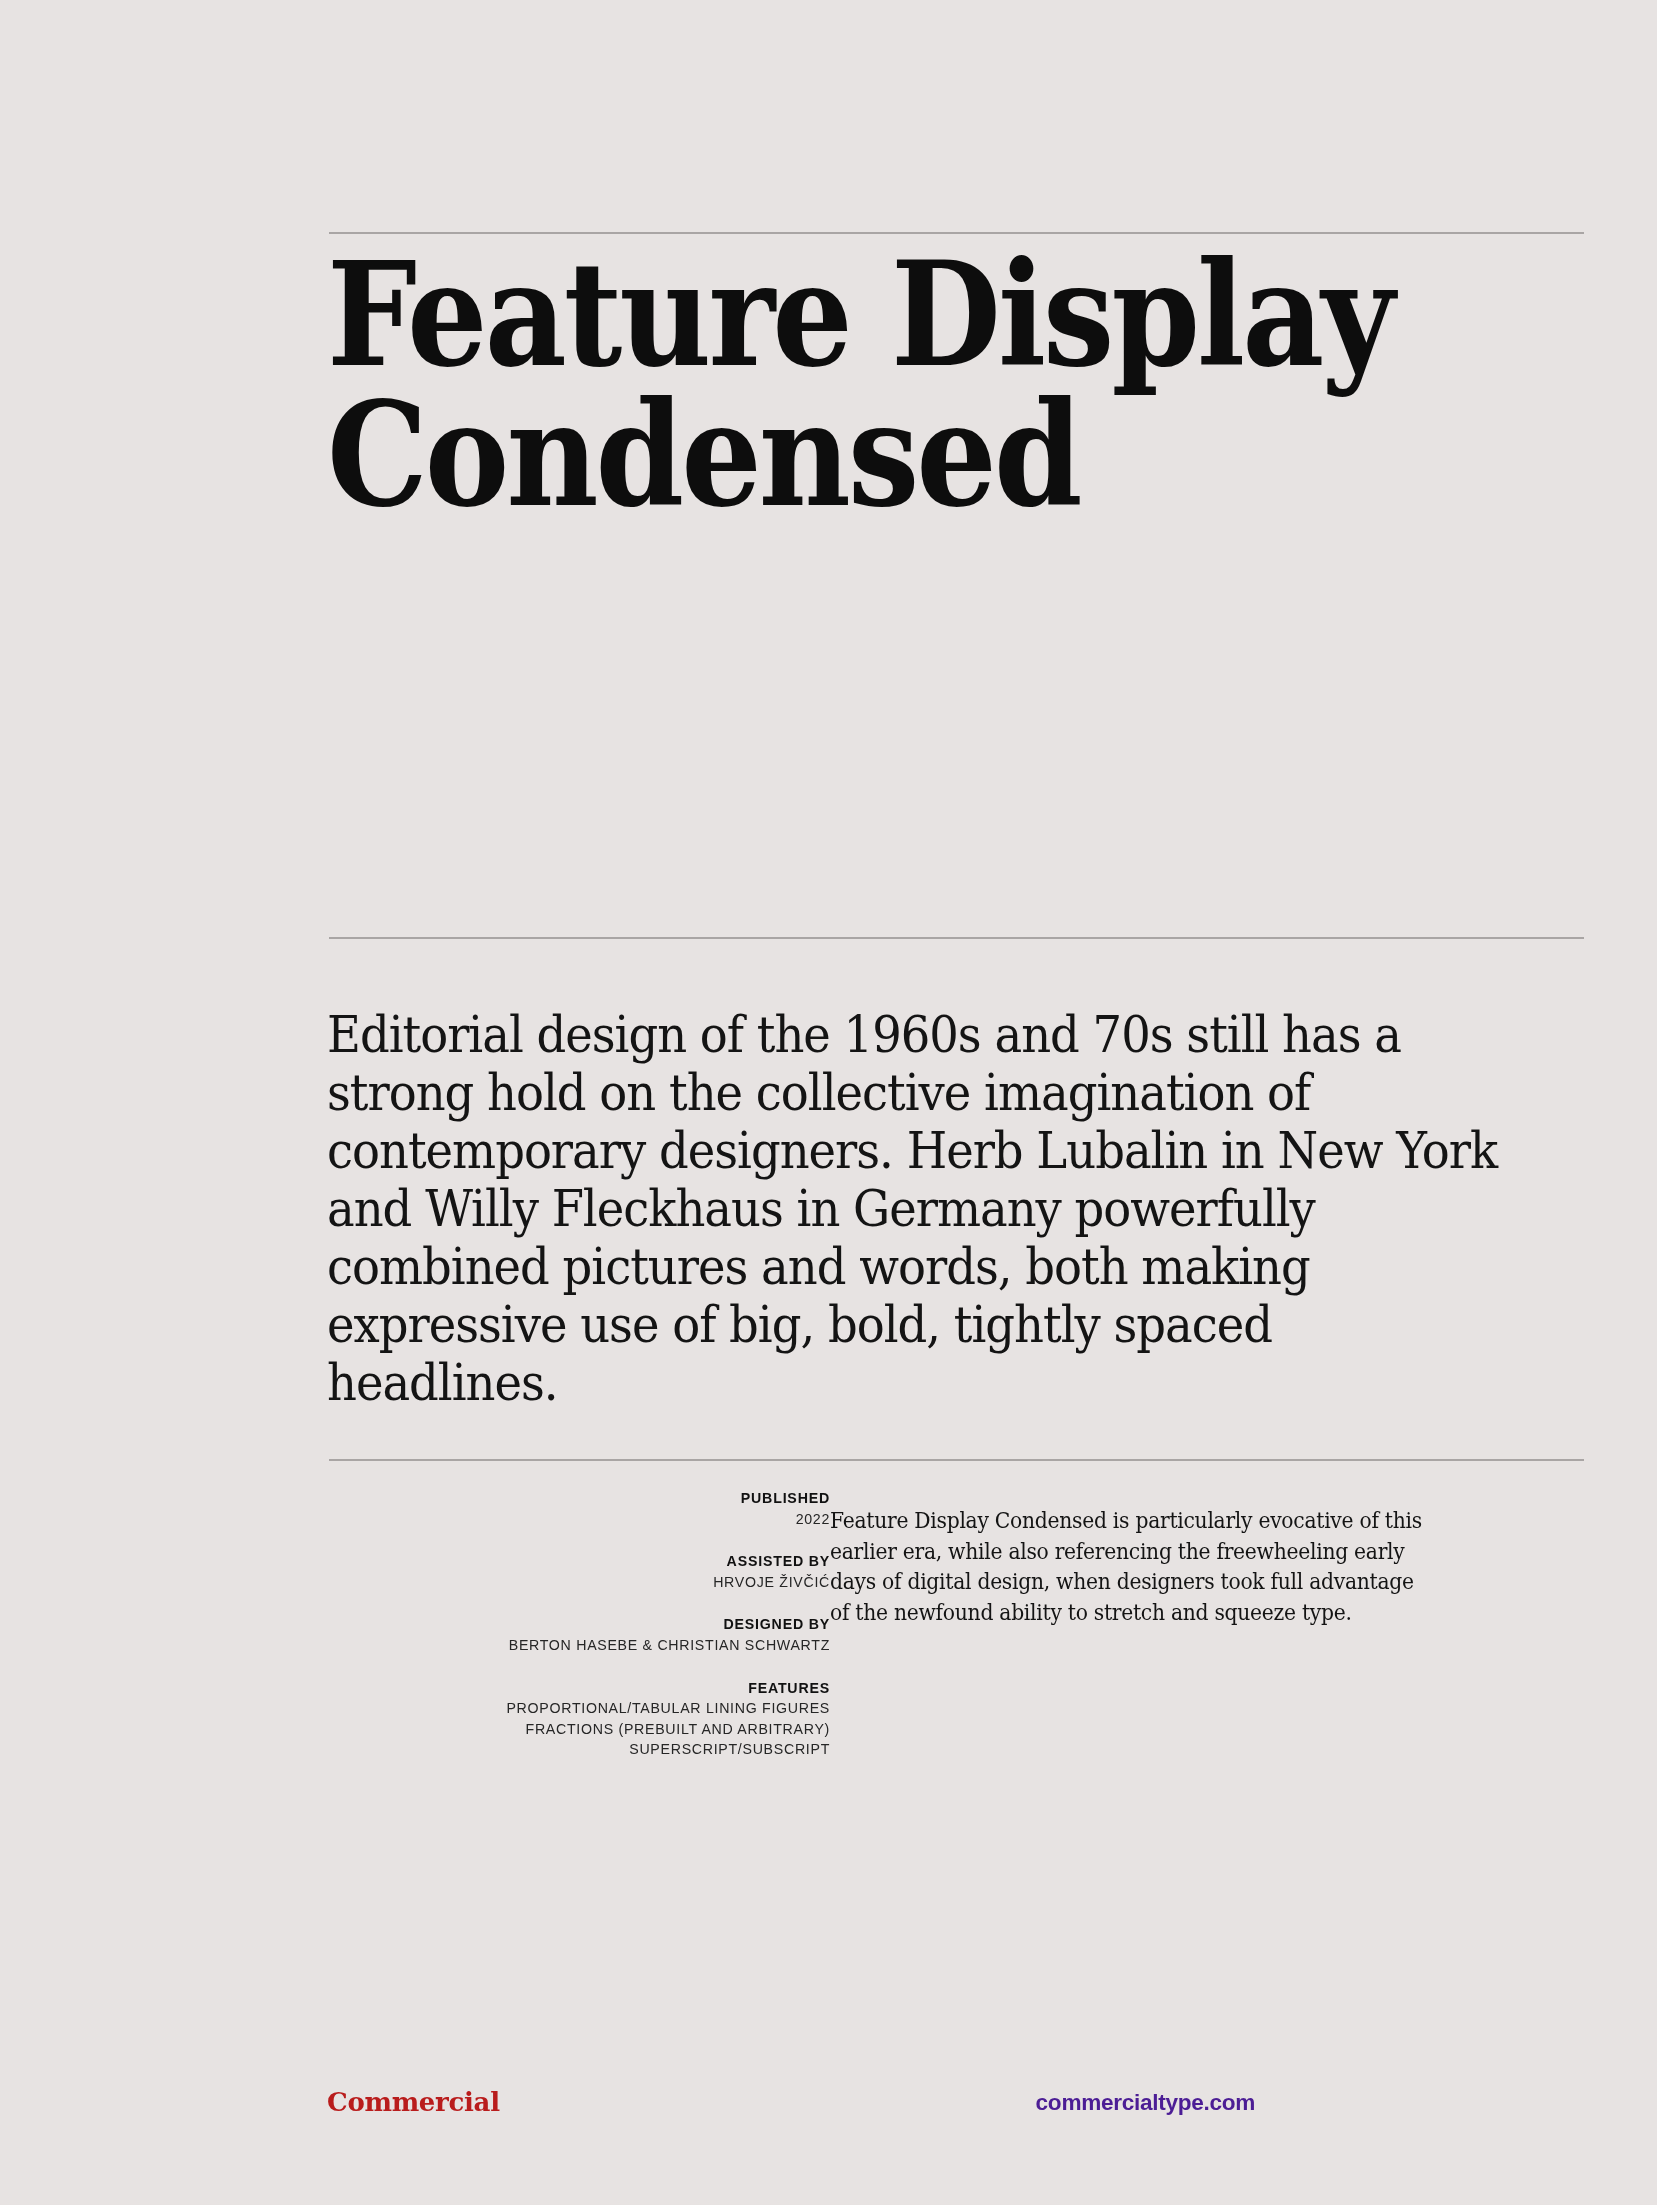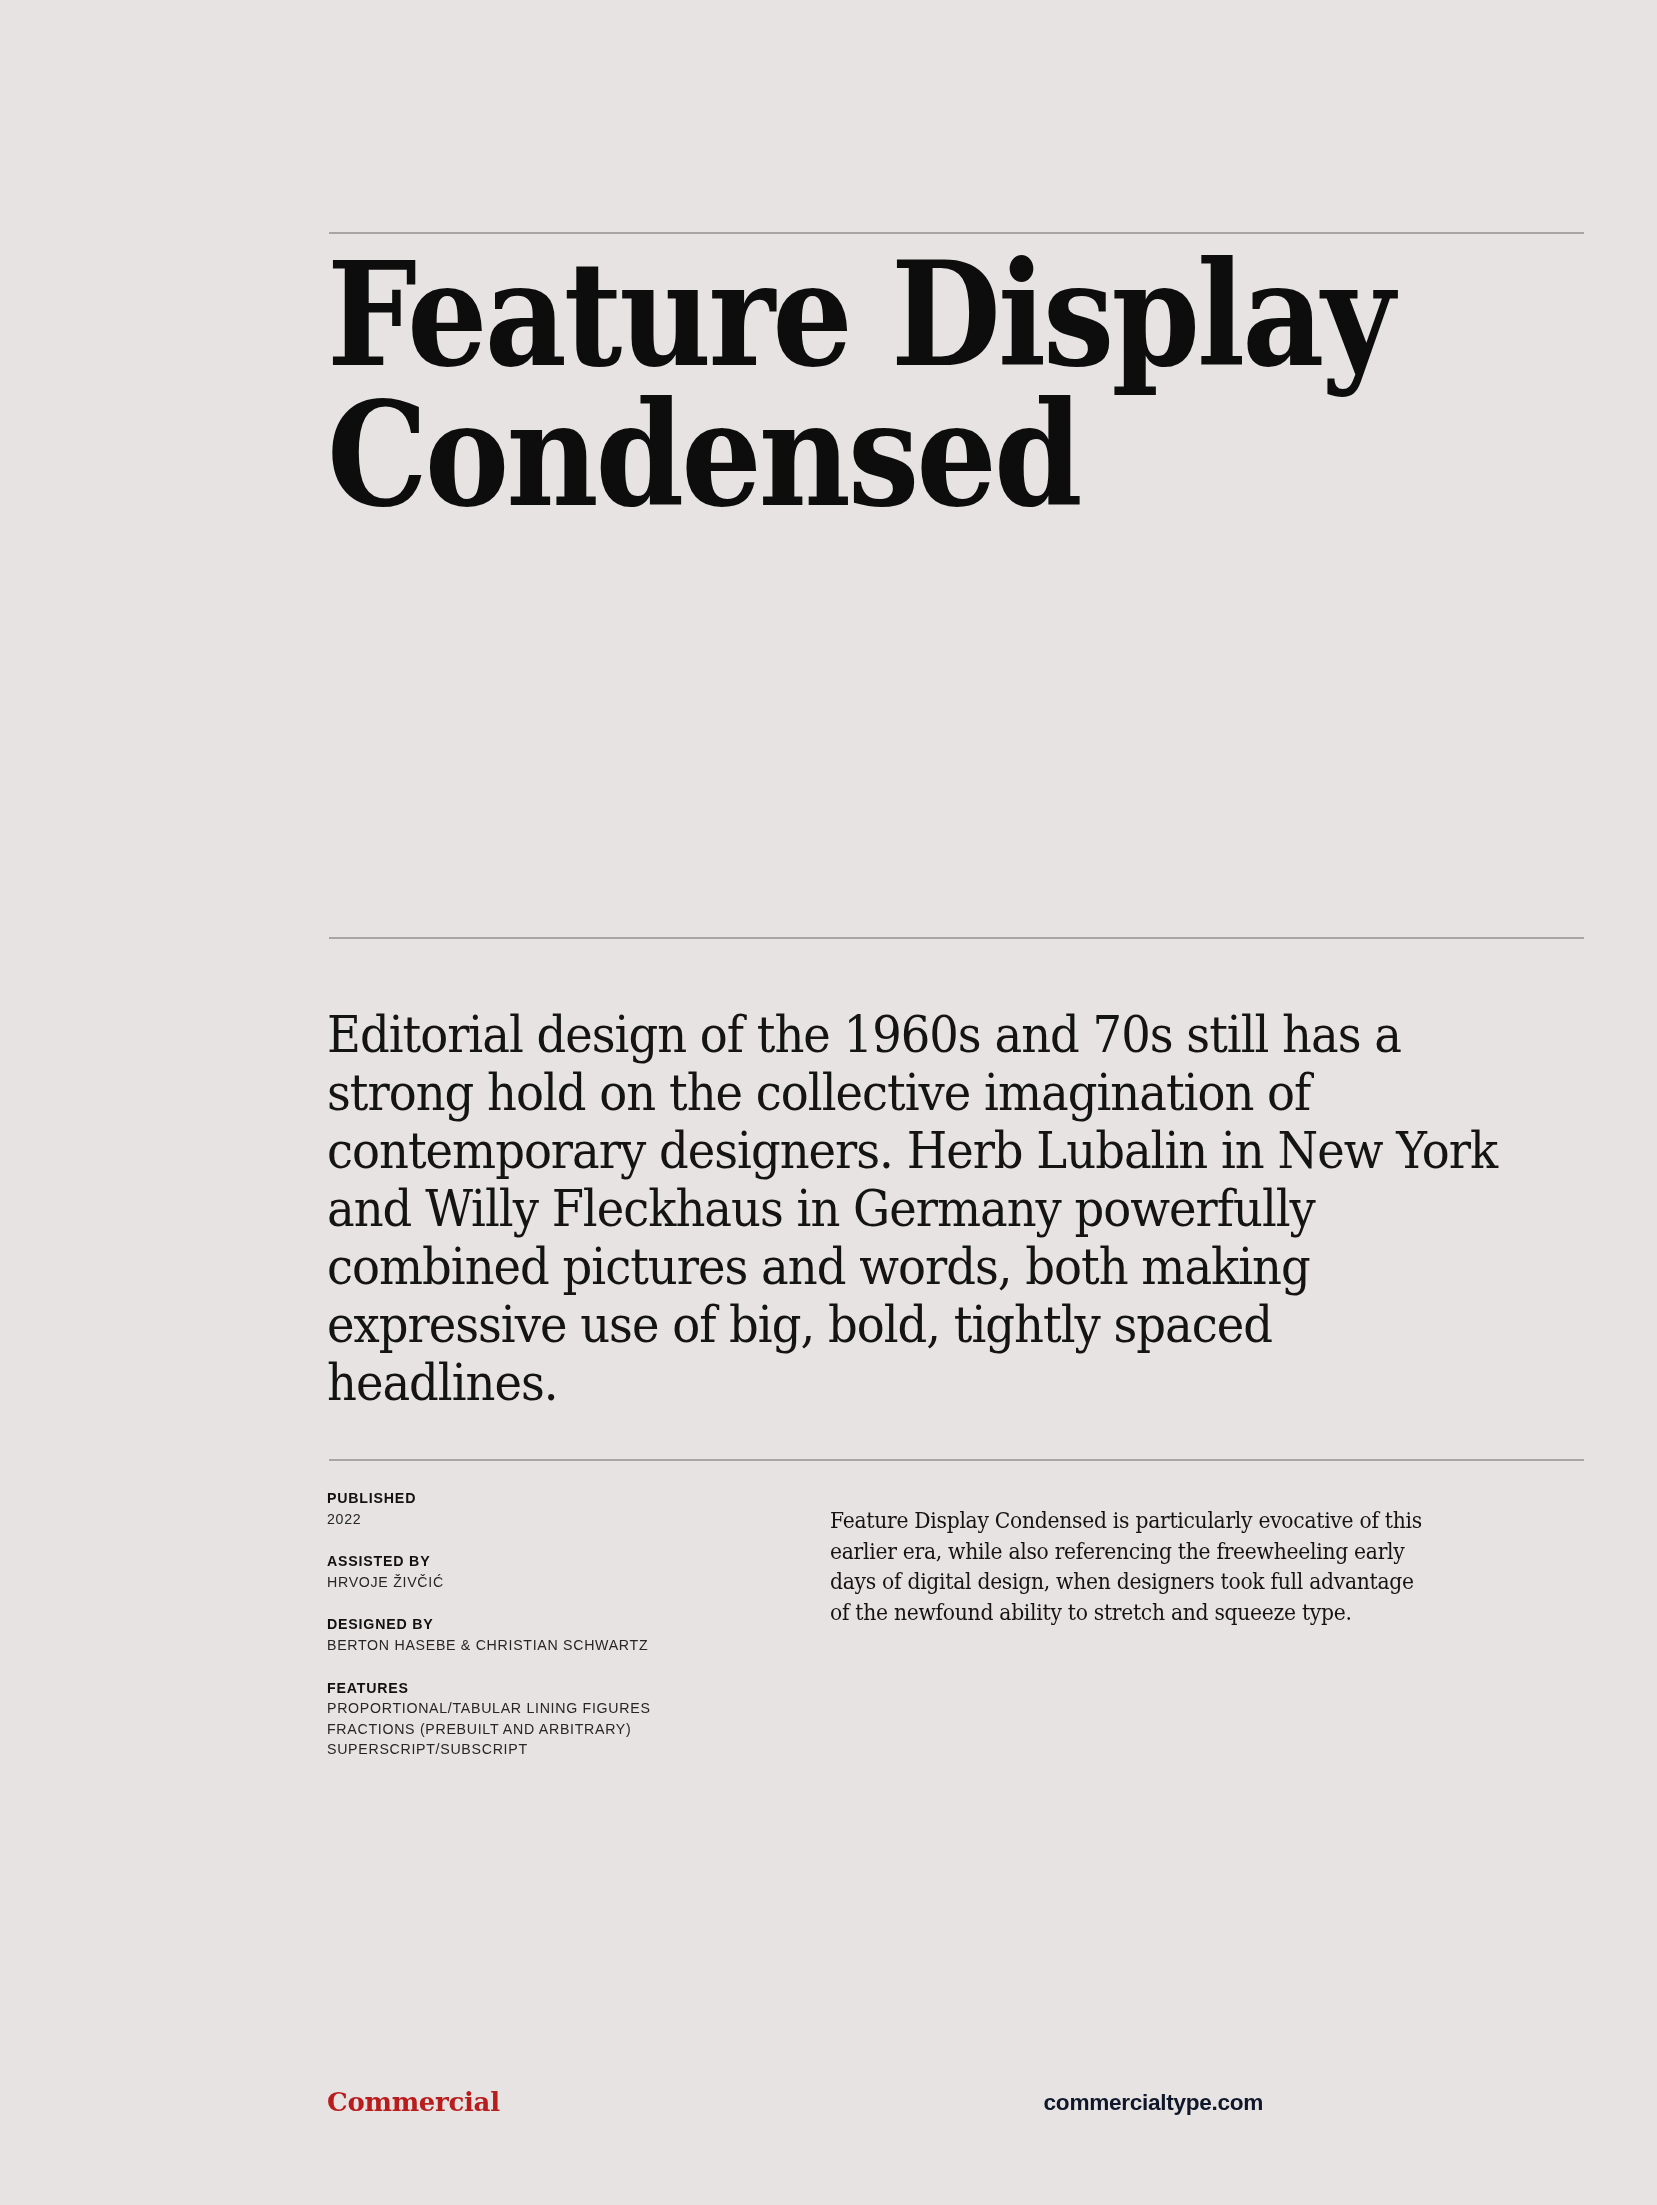--- a/index.html
+++ b/index.html
@@ -66,21 +66,21 @@
     transform-origin: left top;
   }
 
   
   .meta {
     position: absolute;
     left: 327px;
     top: 1488px;
     width: 503px;
   }
-  .meta-block { margin-bottom: 22px; }
+  .meta-block { margin-bottom: 22px; text-align: right; }
   .meta-block:last-child { margin-bottom: 12px; }
   .meta-label {
     font-family: "Liberation Sans", sans-serif;
     font-weight: 700;
     font-size: 14.2px;
     letter-spacing: 0.8px;
     text-transform: uppercase;
     color: #111111;
     line-height: 1.45;
   }
@@ -116,27 +116,27 @@
     left: 327px;
     top: 2087px;
     font-family: "DejaVu Serif", serif;
     font-weight: 700;
     font-size: 26px;
     letter-spacing: -0.3px;
     color: #b91c1c;
   }
   .footer-right {
     position: absolute;
-    right: 74px;
+    right: 82px;
     top: 2090px;
     font-family: "Liberation Sans", sans-serif;
     font-weight: 700;
     font-size: 22.6px;
     letter-spacing: -0.3px;
-    color: #0f172a;
+    color: #4c1d95;
     text-align: right;
   }
 </style>
 </head>
 <body>
 
 <div class="page">
 
   <div class="rule rule-top"></div>
 

